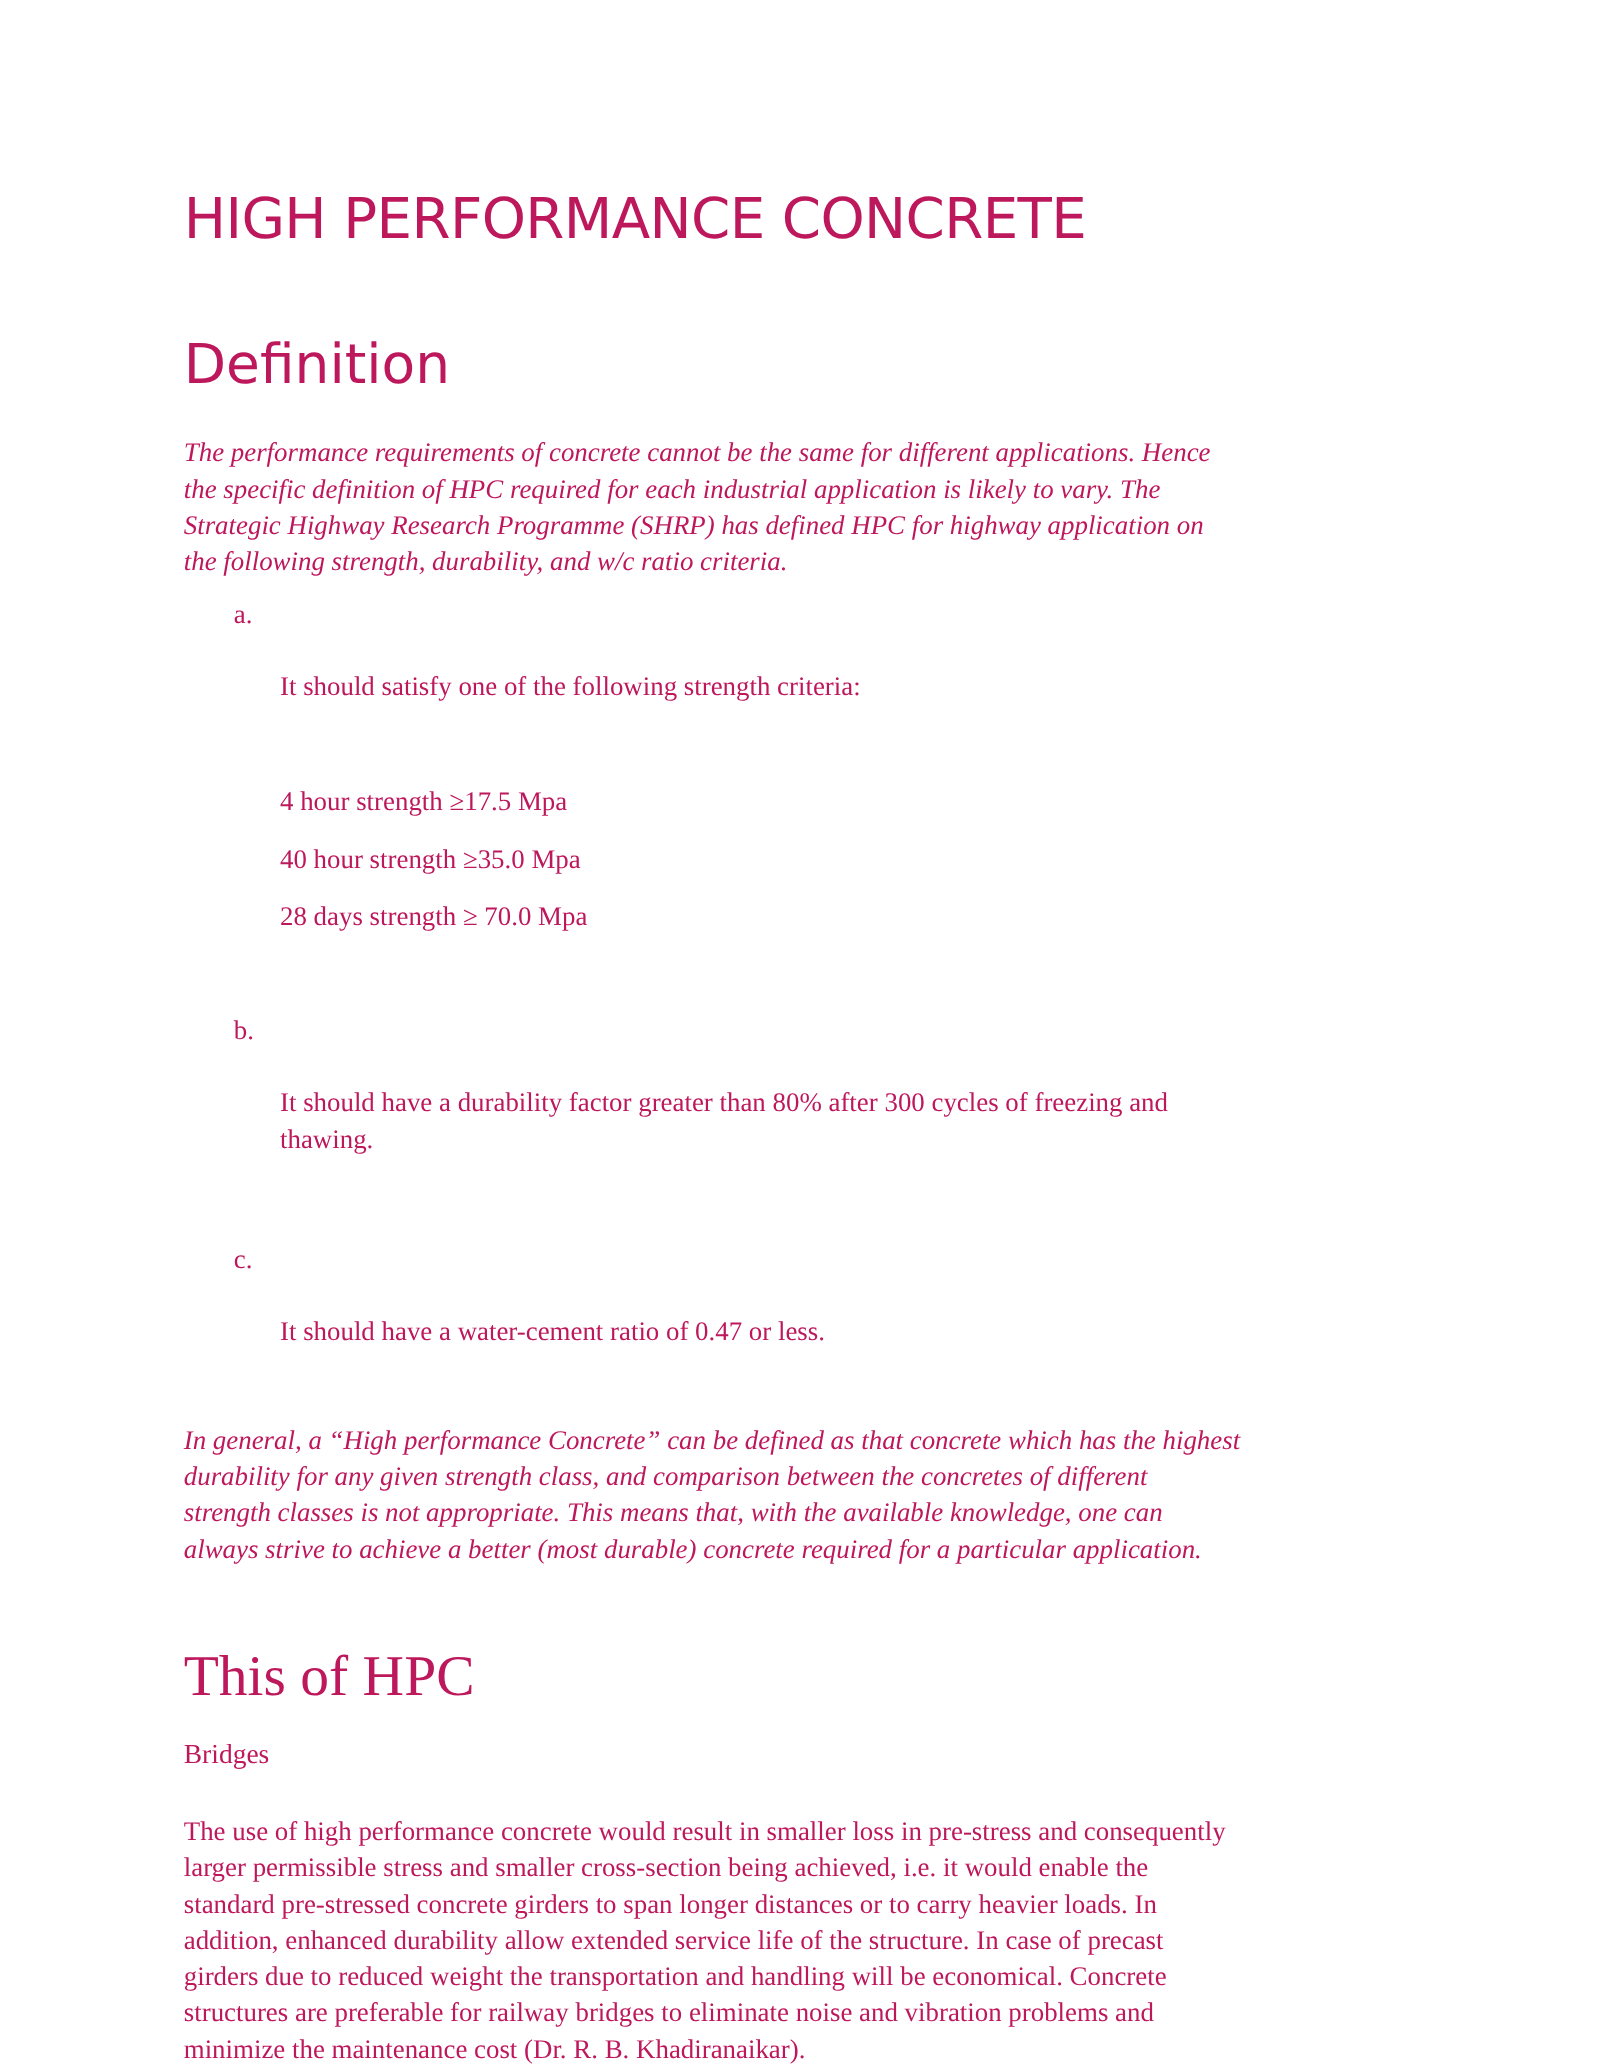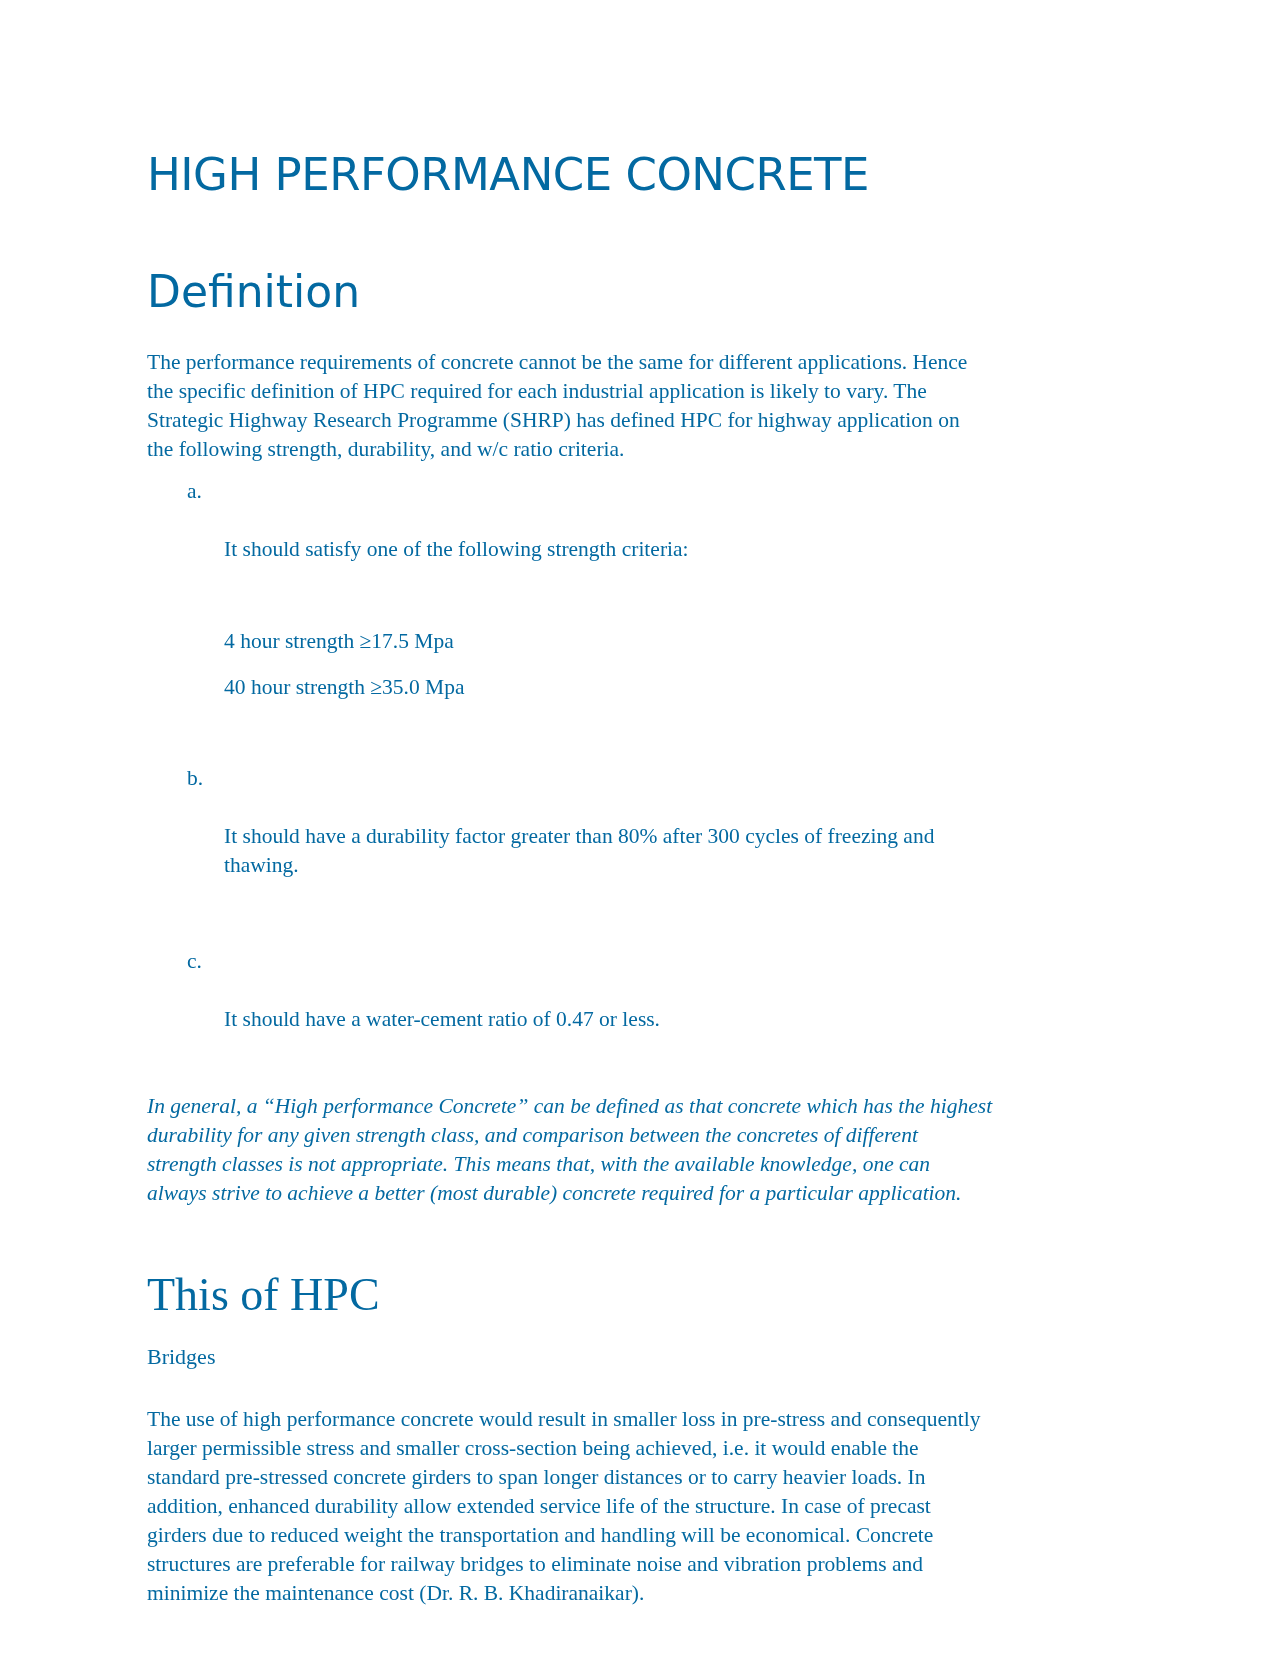--- a/index.html
+++ b/index.html
@@ -6,21 +6,21 @@
     margin: 0;
     padding: 0;
     background: #ffffff;
   }
   .page {
     position: relative;
     width: 1280px;
     height: 1656px;
     margin: 0 auto;
     background: #ffffff;
-    color: #0369a1;
+    color: #be185d;
     box-sizing: border-box;
     padding: 148px 140px 0 147px;
     overflow: hidden;
   }
   
   .doc-title {
     margin: 0;
     font-family: "DejaVu Sans", "Liberation Sans", sans-serif;
     font-weight: 400;
     font-size: 45px;
@@ -52,21 +52,21 @@
   }
   
   .body-par {
     margin: 0;
     font-family: "Liberation Serif", "DejaVu Serif", serif;
     font-weight: 400;
     font-size: 21.5px;
     line-height: 29px;
     white-space: pre-line;
   }
-  .par-intro    { margin-top: 30px; }
+  .par-intro    { margin-top: 30px; font-style: italic; }
   .par-summary  { margin-top: 58px; font-style: italic; }
   .par-bridges  { margin-top: 34px; }
   
   .list-item {
     position: relative;
     margin: 0;
     padding-left: 77px;
     font-family: "Liberation Serif", "DejaVu Serif", serif;
     font-size: 21.5px;
     line-height: 29px;
@@ -109,20 +109,21 @@
 
   <div class="list-item item-a">
     <span class="marker">a.</span>
     <span class="item-text">It should satisfy one of the following strength criteria:</span>
   </div>
 
   <p class="strength-line strength-first">4 hour strength ≥17.5 Mpa</p>
 
   <p class="strength-line strength-next">40 hour strength ≥35.0 Mpa</p>
 
+  <p class="strength-line strength-next">28 days strength ≥ 70.0 Mpa</p>
 
   <div class="list-item item-b">
     <span class="marker">b.</span>
     <span class="item-text">It should have a durability factor greater than 80% after 300 cycles of freezing and
 thawing.</span>
   </div>
 
   <div class="list-item item-c">
     <span class="marker">c.</span>
     <span class="item-text">It should have a water-cement ratio of 0.47 or less.</span>

